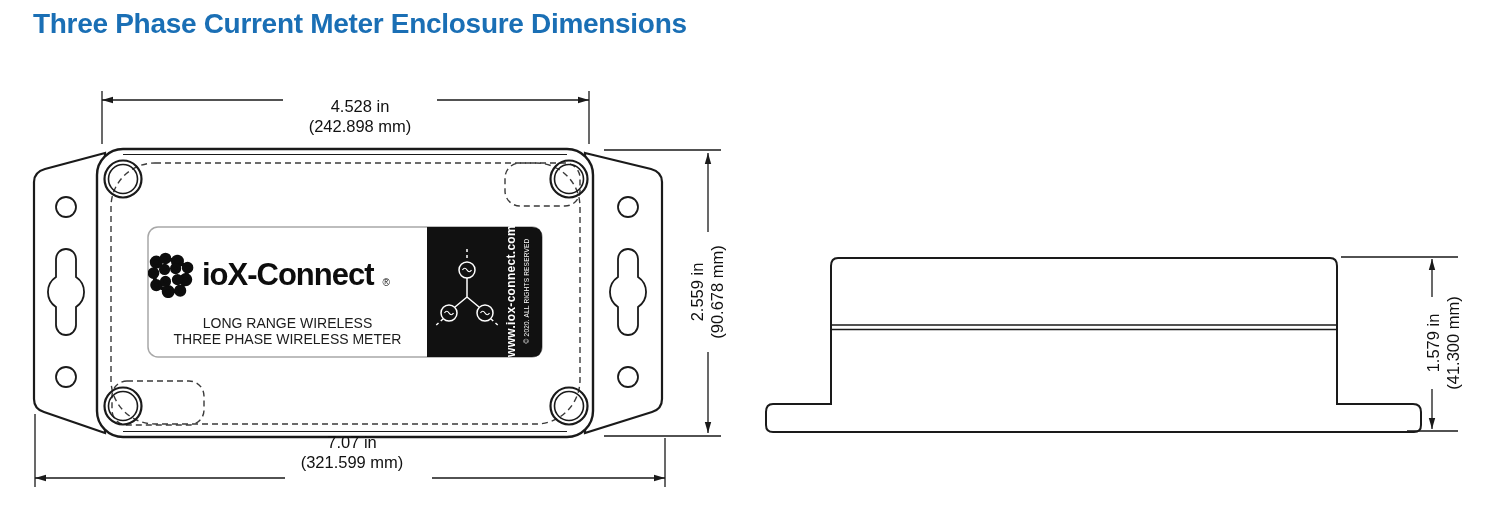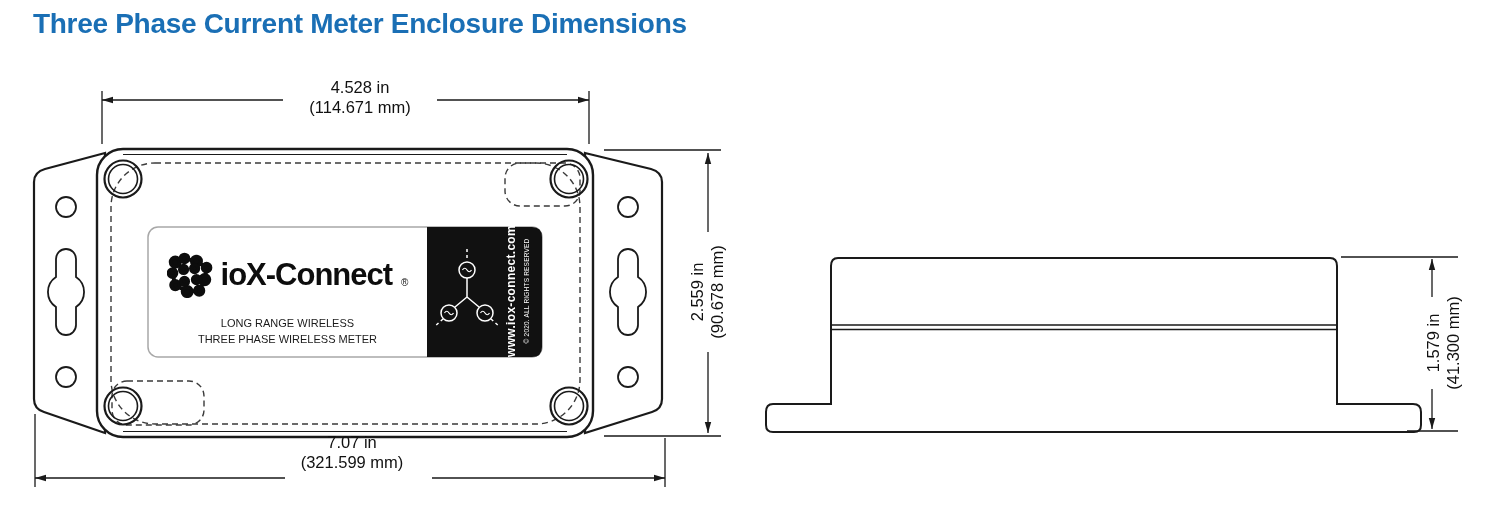--- a/index.html
+++ b/index.html
@@ -13,29 +13,29 @@
     left:33px;top:8px;font-size:28px;font-weight:700;color:#1a6fb5;
     letter-spacing:-0.3px;white-space:nowrap;
   }
   .dim{
     text-align:center;font-size:16.5px;line-height:19.5px;color:#111;
     white-space:nowrap;transform:translate(-50%,-50%);
   }
   .dim.vert{transform:translate(-50%,-50%) rotate(-90deg);}
   .brand-row{
     left:148px;top:240px;width:279px;height:70px;
-    display:flex;align-items:center;justify-content:center;gap:8px;
+    display:flex;align-items:center;justify-content:flex-start;gap:8px;
   }
   .brand-text{
     font-size:31px;font-weight:700;color:#0d0d0d;letter-spacing:-1px;white-space:nowrap;
   }
   .reg-mark{font-size:10px;color:#0d0d0d;align-self:center;margin-top:14px;margin-left:1px;}
   .label-sub{
     left:148px;top:316px;width:279px;text-align:center;
-    font-size:11px;line-height:15.5px;color:#1b1b1b;white-space:nowrap;
+    font-size:14px;line-height:15.5px;color:#1b1b1b;white-space:nowrap;
   }
   .vtext{
     white-space:nowrap;transform:translate(-50%,-50%) rotate(-90deg);
   }
   #label-website{left:511px;top:291px;font-size:12px;font-weight:700;color:#fff;letter-spacing:0.3px;}
   #label-copyright{left:526px;top:291px;font-size:6.5px;color:#fff;letter-spacing:0.2px;}
 </style>
 </head>
 <body>
 
@@ -133,23 +133,23 @@
         <path d="M 1341,257 H 1458 M 1407,431 H 1458"></path>
         <path d="M 1432,259 V 297 M 1432,389 V 429"></path>
         <polygon points="1432,259 1428.8,270 1435.2,270" fill="#1a1a1a" stroke="none"></polygon>
         <polygon points="1432,429 1428.8,418 1435.2,418" fill="#1a1a1a" stroke="none"></polygon>
       </g>
     </g>
   </svg>
 
   <div class="abs" id="page-title">Three Phase Current Meter Enclosure Dimensions</div>
 
-  <div class="abs dim" style="left:360px;top:97px;">
+  <div class="abs dim" style="left:360px;top:116px;">
     <div>4.528 in</div>
-    <div>(114.671 mm)</div>
+    <div>(242.898 mm)</div>
   </div>
 
   <div class="abs dim" style="left:352px;top:452px;">
     <div>7.07 in</div>
     <div>(321.599 mm)</div>
   </div>
 
   <div class="abs dim vert" style="left:707px;top:292px;">
     <div>2.559 in</div>
     <div>(90.678 mm)</div>

